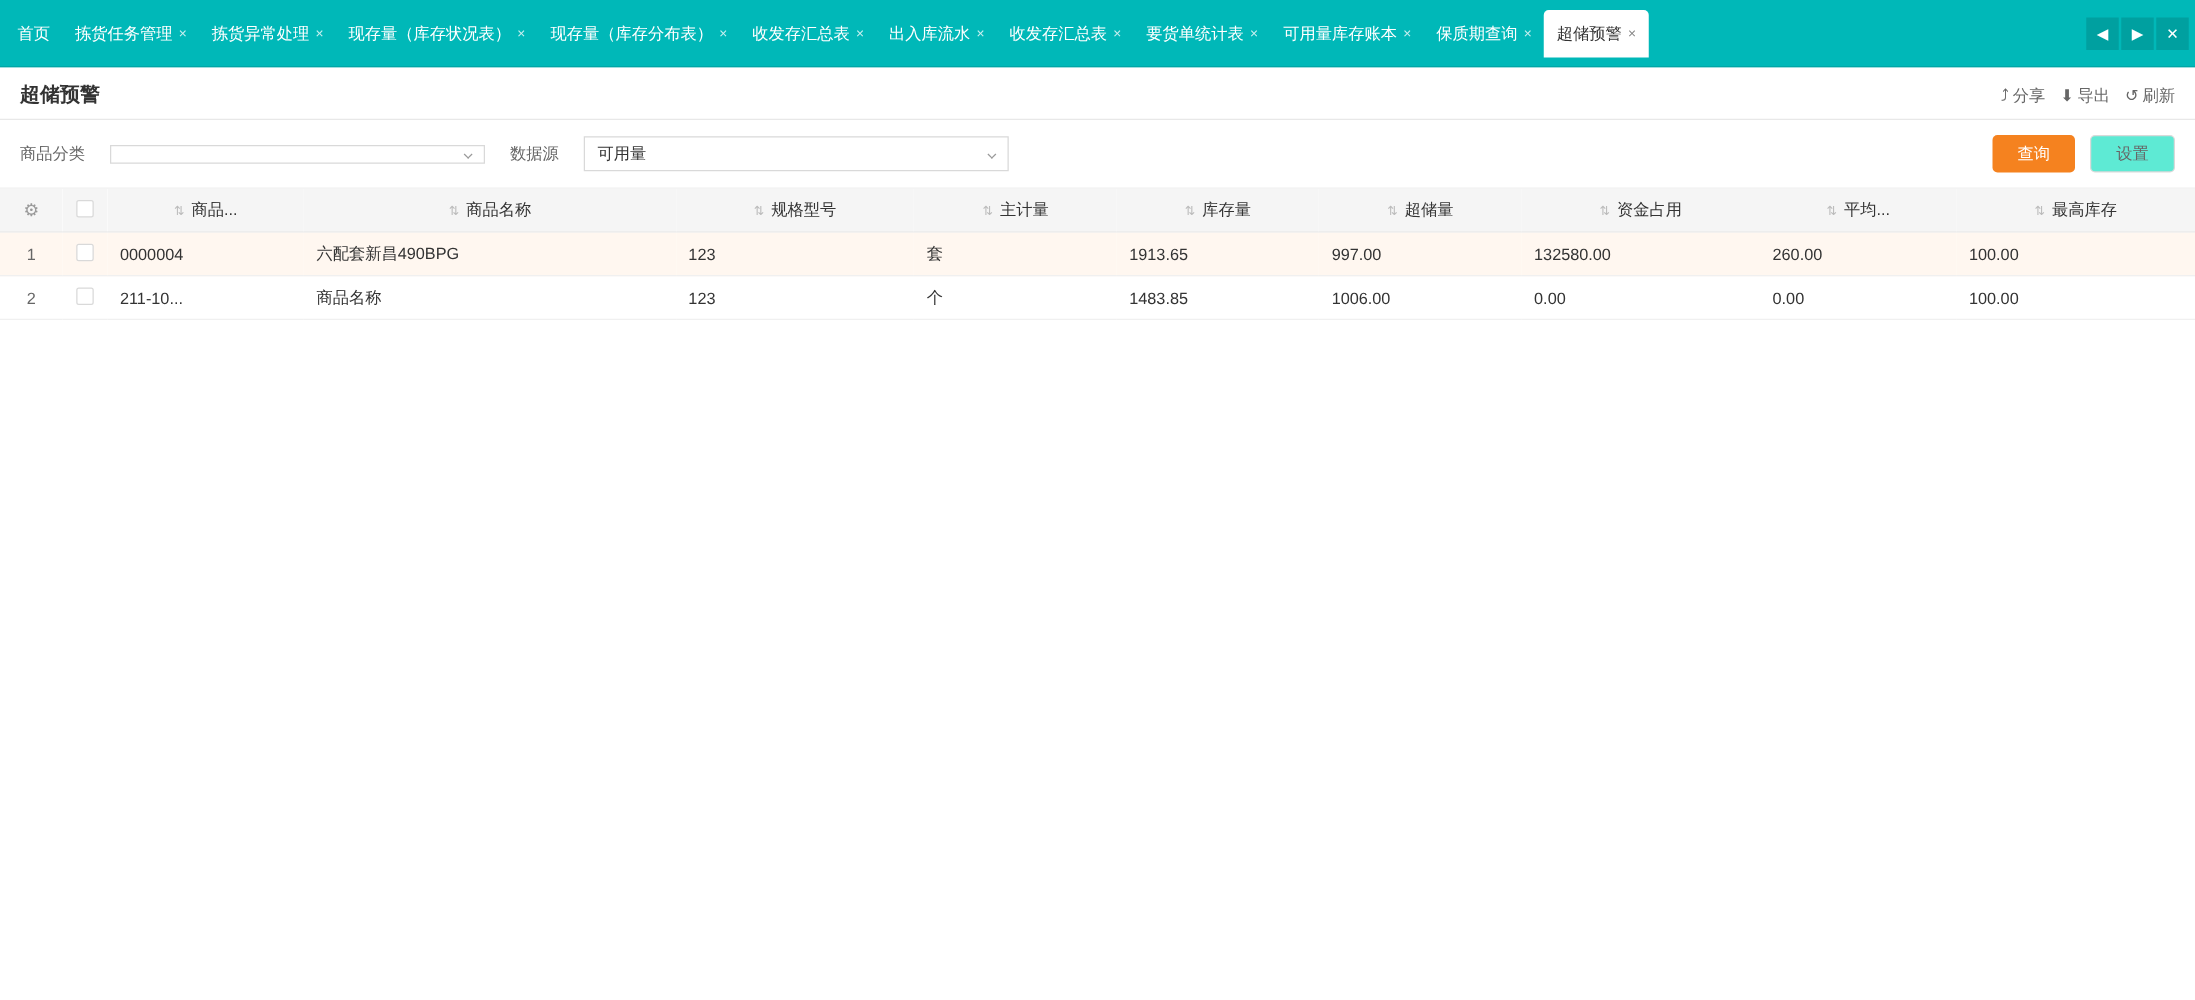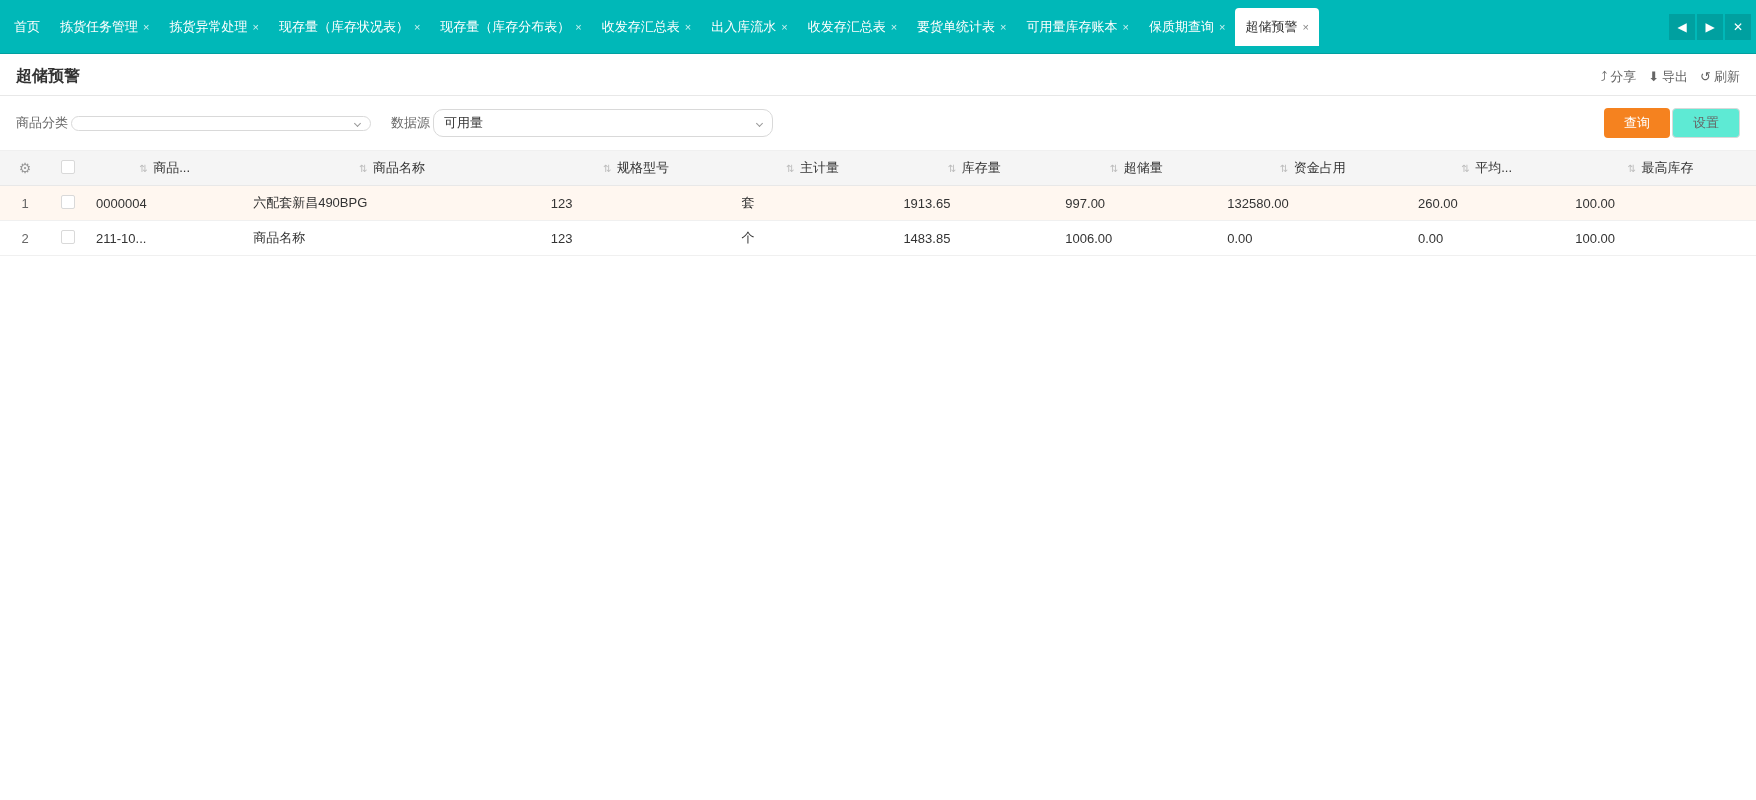--- a/index.html
+++ b/index.html
@@ -93,51 +93,51 @@
     .filter-bar {
       display: flex;
       align-items: center;
       padding: 12px 16px;
       gap: 20px;
       border-bottom: 1px solid #f0f0f0;
     }
     .filter-item {
       display: flex;
       align-items: center;
-      gap: 3px;
+      gap: 20px;
       justify-content: center;
     }
     .filter-label {
       color: #666;
       white-space: nowrap;
       font-size: 13px;
     }
     .filter-select {
       display: flex;
       align-items: center;
       border: 1px solid #d9d9d9;
-      border-radius: 10px;
+      border-radius: 0;
       padding: 4px 10px;
       background: #fff;
       cursor: pointer;
       min-width: 300px;
       justify-content: space-between;
       color: #999;
       font-size: 13px;
     }
     .filter-select-datasource {
       min-width: 340px;
     }
     .filter-value {
       color: #333;
     }
     .filter-actions {
       margin-left: auto;
       display: flex;
-      gap: 2px;
+      gap: 12px;
     }
     .btn-query {
       background: #f5821f;
       color: #fff;
       border: none;
       border-radius: 4px;
       padding: 5px 20px;
       cursor: pointer;
       font-size: 13px;
     }

